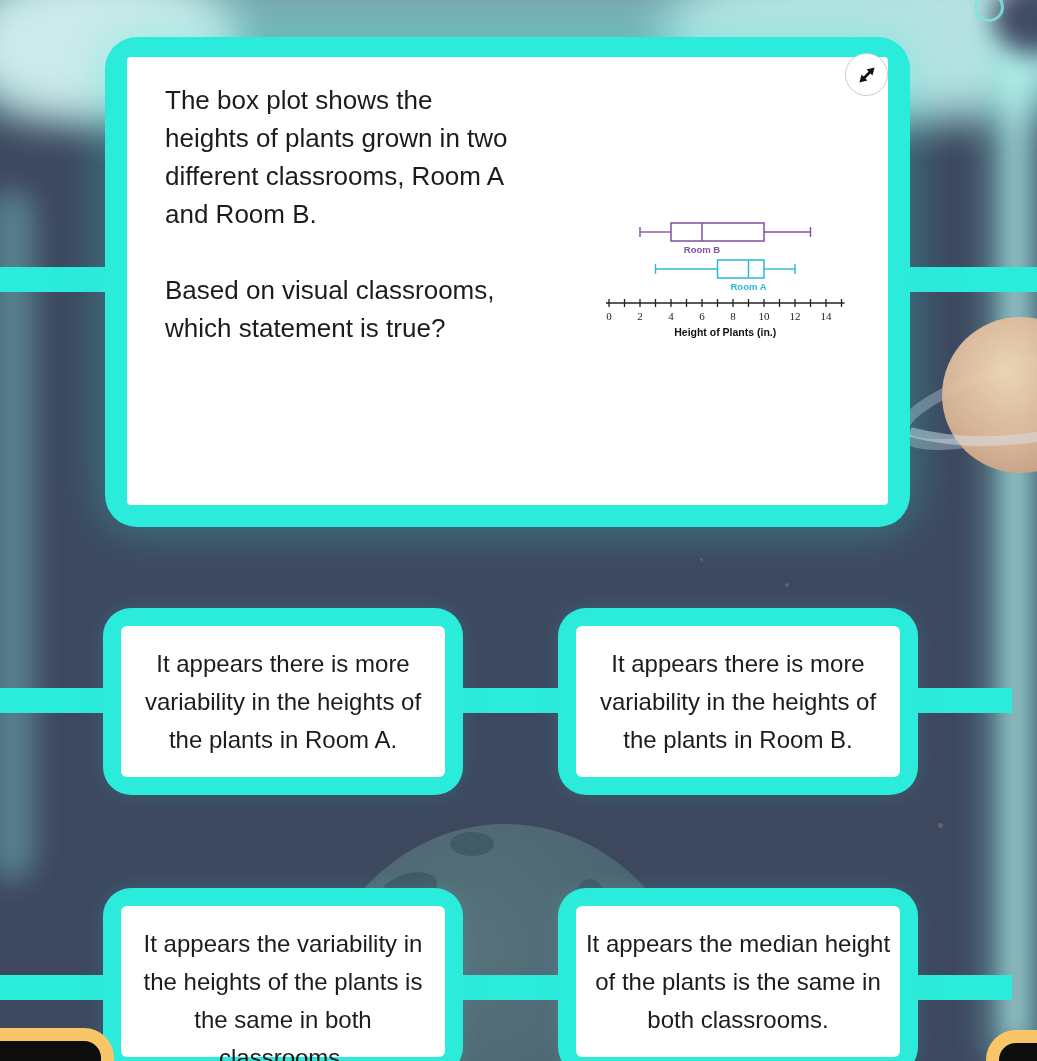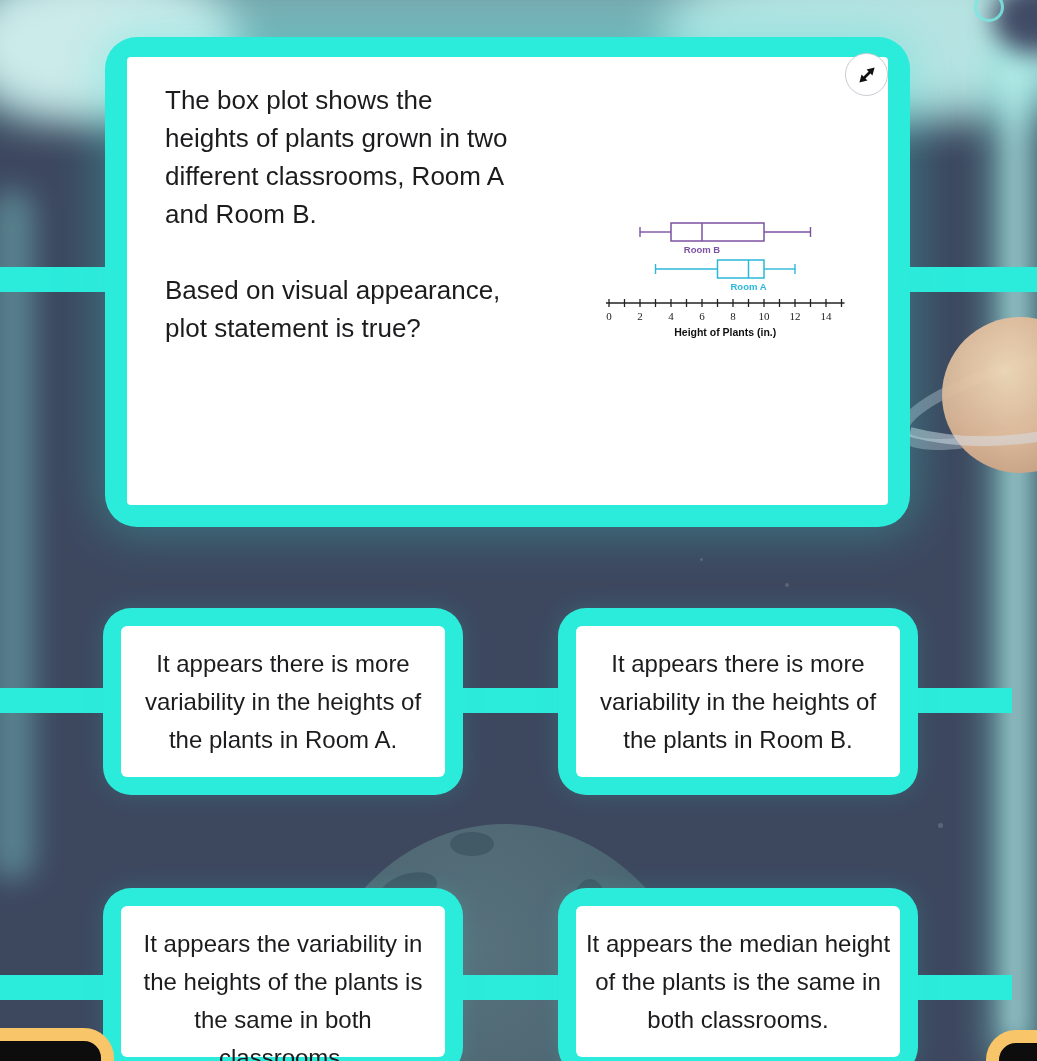--- a/index.html
+++ b/index.html
@@ -105,21 +105,21 @@
   <div class="bar" style="left:463px;top:688px;width:95px;"></div>
   <div class="bar" style="left:918px;top:688px;width:94px;"></div>
   <div class="bar" style="left:0;top:975px;width:103px;"></div>
   <div class="bar" style="left:463px;top:975px;width:95px;"></div>
   <div class="bar" style="left:918px;top:975px;width:94px;"></div>
 
   <div class="question-card">
     <div class="question-inner">
       <div class="question-text">
         <p>The box plot shows the heights of plants grown in two different classrooms, Room A and Room B.</p>
-        <p>Based on visual appearance, plot statement is true?</p>
+        <p>Based on visual classrooms, which statement is true?</p>
       </div>
       <div class="boxplot-wrap">
         <svg id="boxplot-svg" width="264" height="142" viewBox="0 0 264 142">
             <line x1="46" y1="29" x2="77" y2="29" stroke="#7B52A3" stroke-width="1.4"></line>
             <line x1="170" y1="29" x2="216.5" y2="29" stroke="#7B52A3" stroke-width="1.4"></line>
             <line x1="46" y1="24" x2="46" y2="34" stroke="#7B52A3" stroke-width="1.4"></line>
             <line x1="216.5" y1="24" x2="216.5" y2="34" stroke="#7B52A3" stroke-width="1.4"></line>
             <rect x="77" y="20" width="93" height="18" fill="#fff" stroke="#7B52A3" stroke-width="1.5"></rect>
             <line x1="108" y1="20" x2="108" y2="38" stroke="#7B52A3" stroke-width="1.5"></line>
             <text x="108" y="50" fill="#7B52A3" text-anchor="middle" font-size="9.5" font-weight="bold" font-family="&quot;Liberation Sans&quot;,sans-serif">Room B</text>

